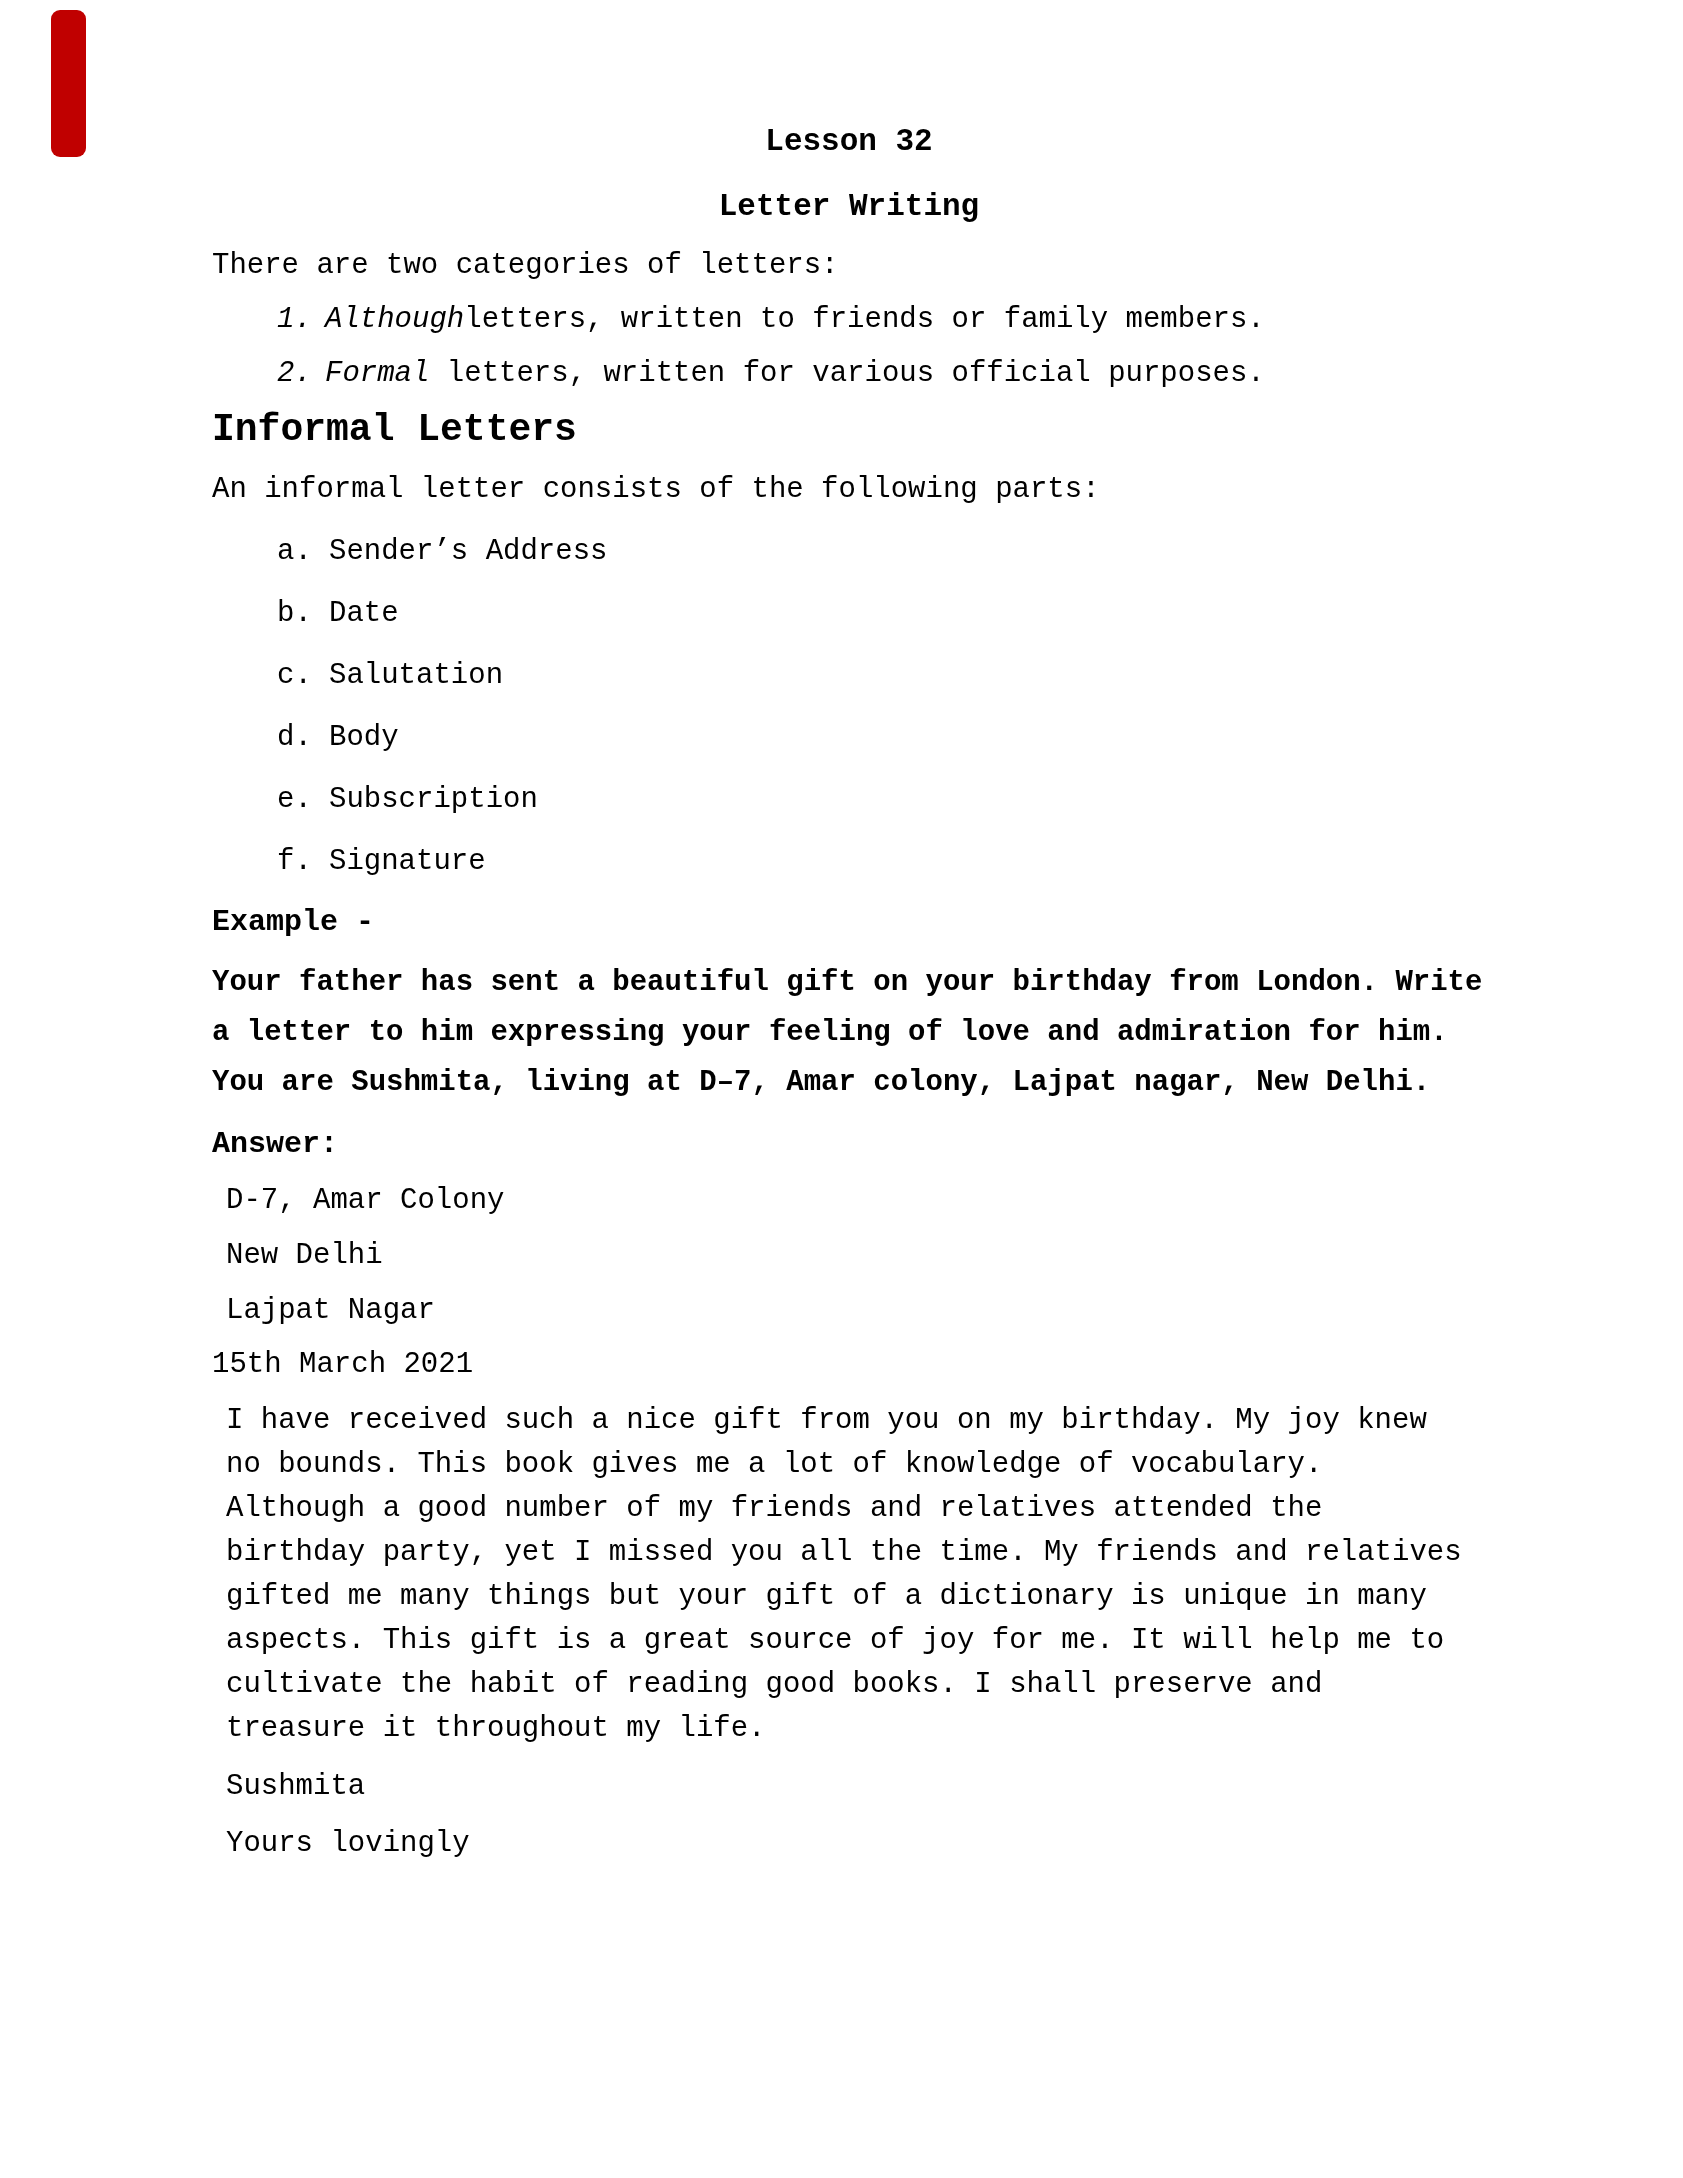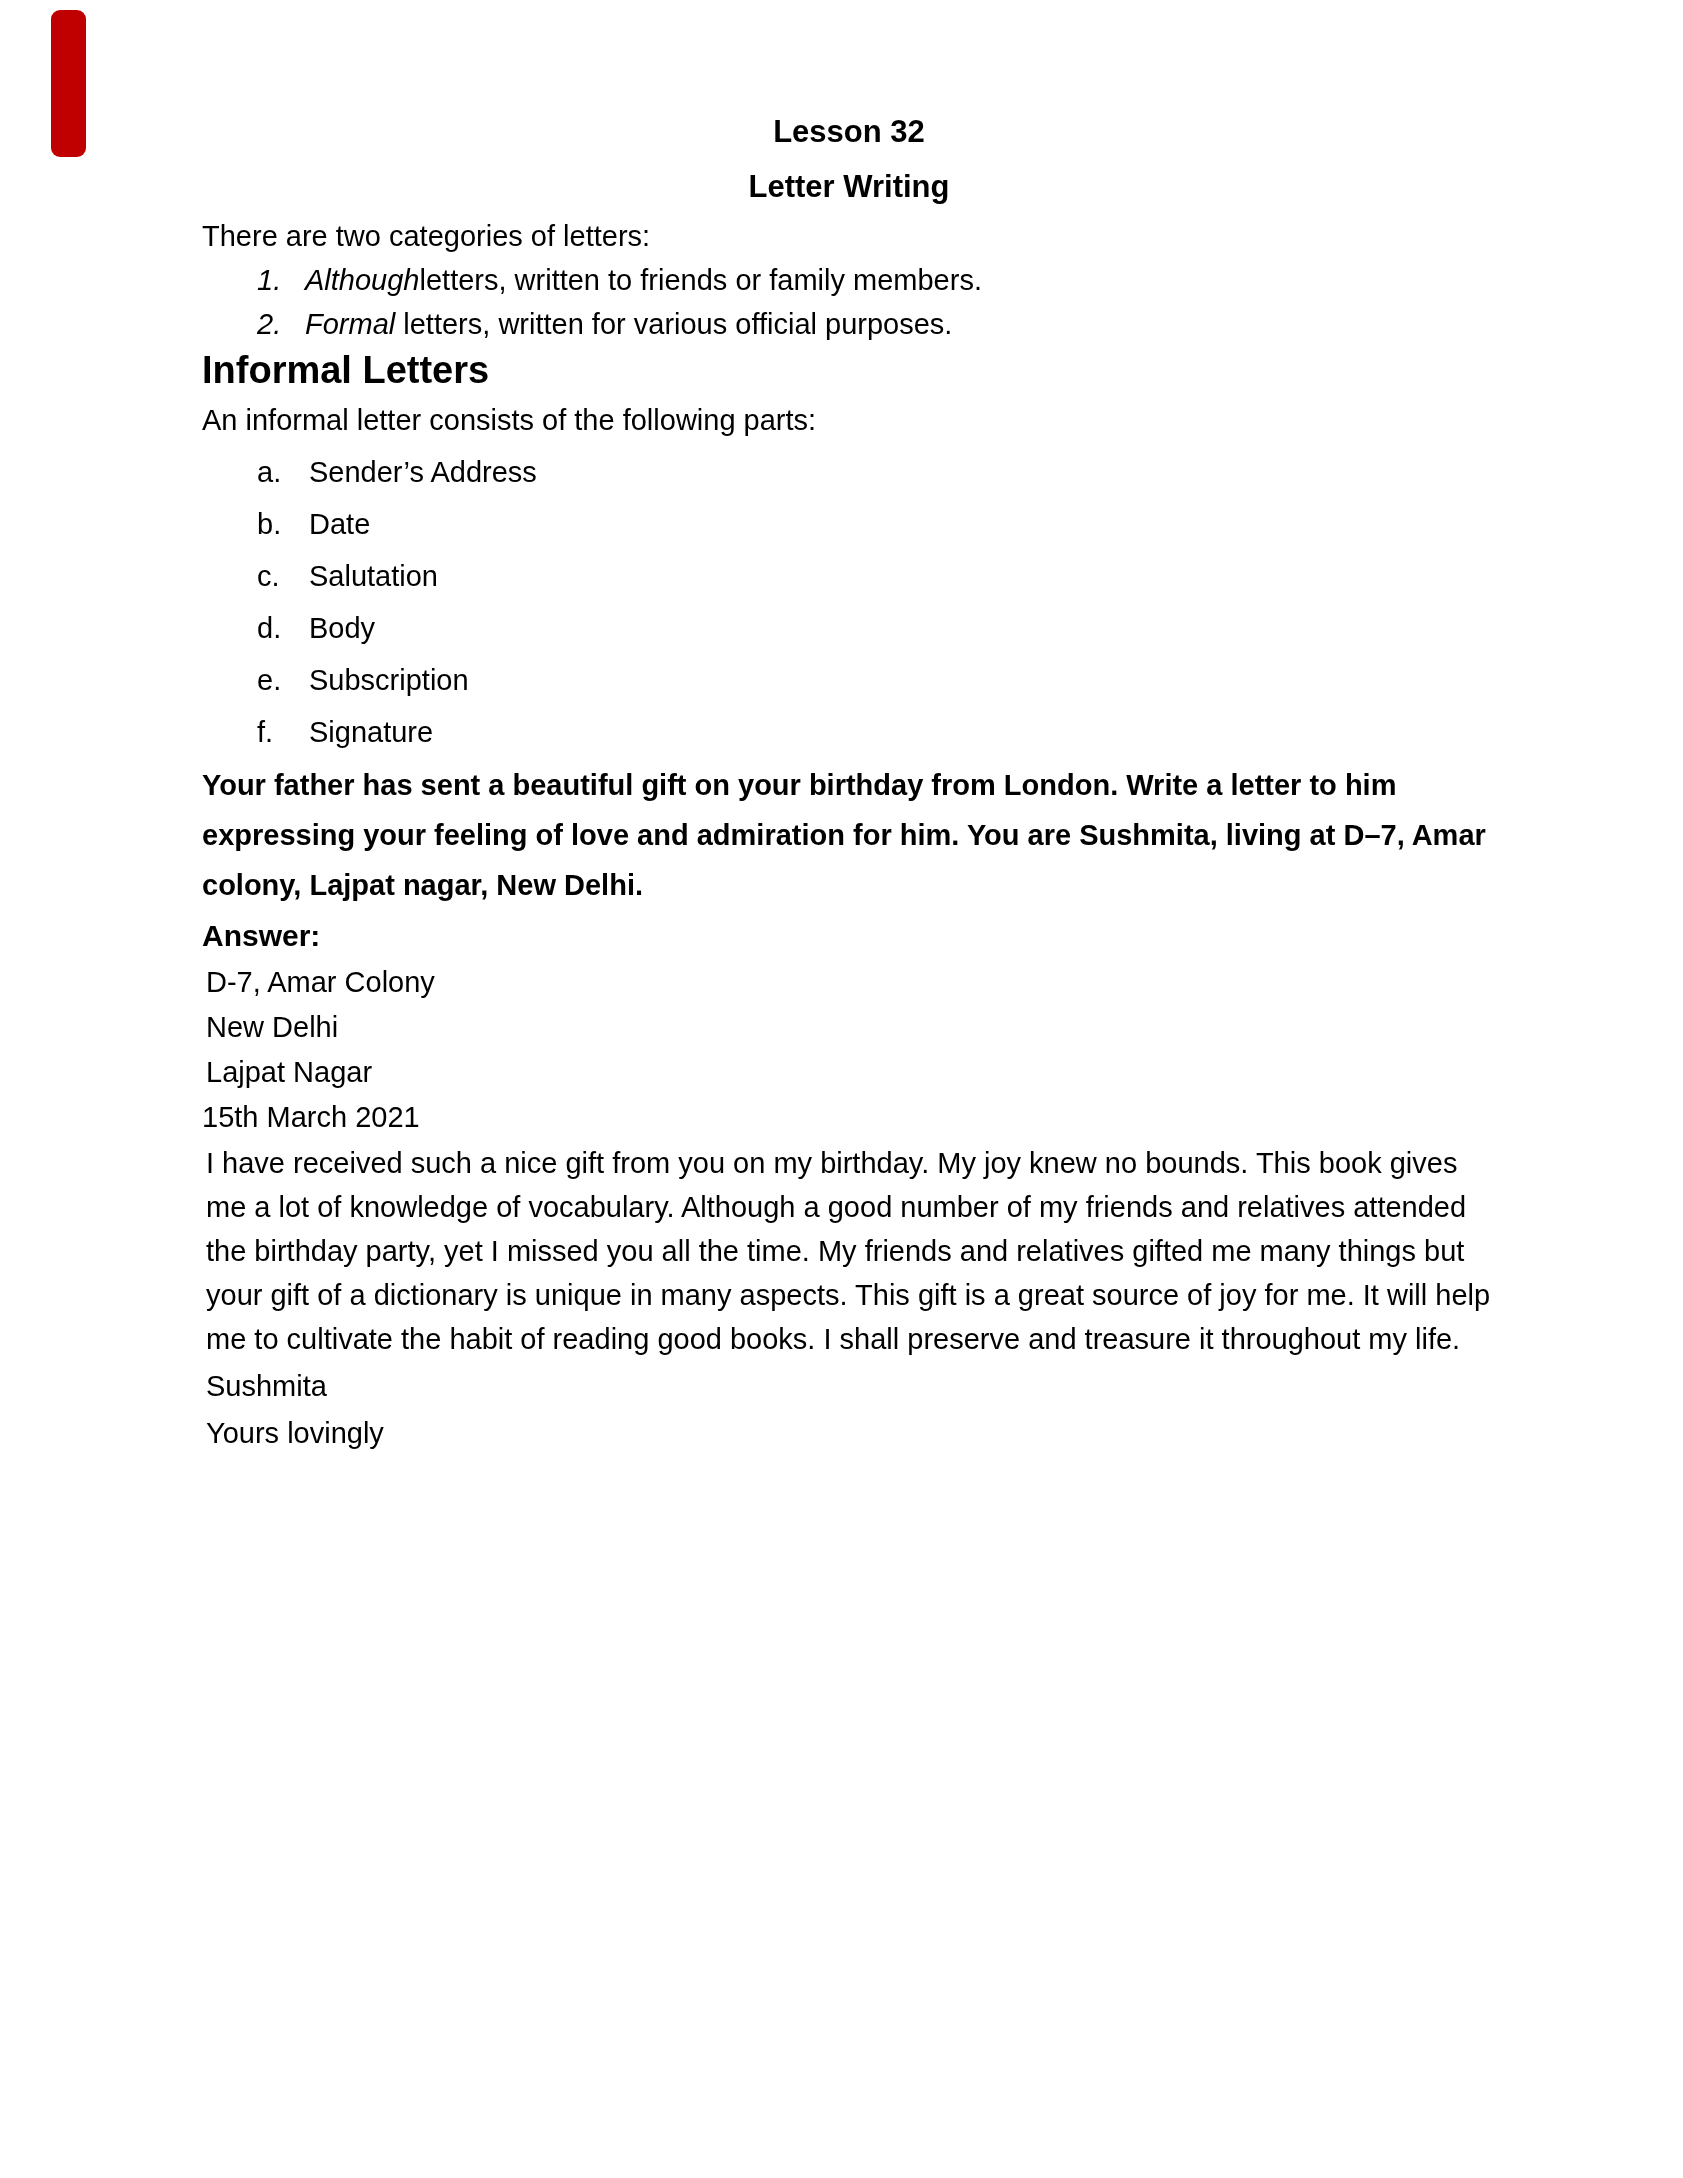--- a/index.html
+++ b/index.html
@@ -18,21 +18,21 @@
     top: 10px;
     width: 35px;
     height: 147px;
     border-radius: 9px;
   }
   .doc {
     padding: 102px 183px 0 198px;
     font-size: 29px;
     line-height: 40px;
   }
-  .doc p, .doc div { margin: 4px; }
+  .doc p, .doc div { margin: 14px; font-family: Liberation Mono, monospace; }
   .title {
     text-align: center;
     font-weight: bold;
     font-size: 31px;
     line-height: 51px;
   }
   .intro-lead { margin-top: 34px; }
   .num-item { display: flex; line-height: 40px; }
   .num-item .num {
     margin-left: 51px;
@@ -127,20 +127,21 @@
     <div class="part-item">
       <span class="plabel">e.</span>
       <span>Subscription</span>
     </div>
     <div class="part-item">
       <span class="plabel">f.</span>
       <span>Signature</span>
     </div>
   </div>
 
+  <p class="example-heading">Example -</p>
 
   <p class="example-prompt">Your father has sent a beautiful gift on your birthday from London. Write a letter to him expressing your feeling of love and admiration for him. You are Sushmita, living at D–7, Amar colony, Lajpat nagar, New Delhi.</p>
 
   <p class="answer-heading">Answer:</p>
 
   <div class="address-block">
     <div>D-7, Amar Colony</div>
     <div>New Delhi</div>
     <div>Lajpat Nagar</div>
   </div>

